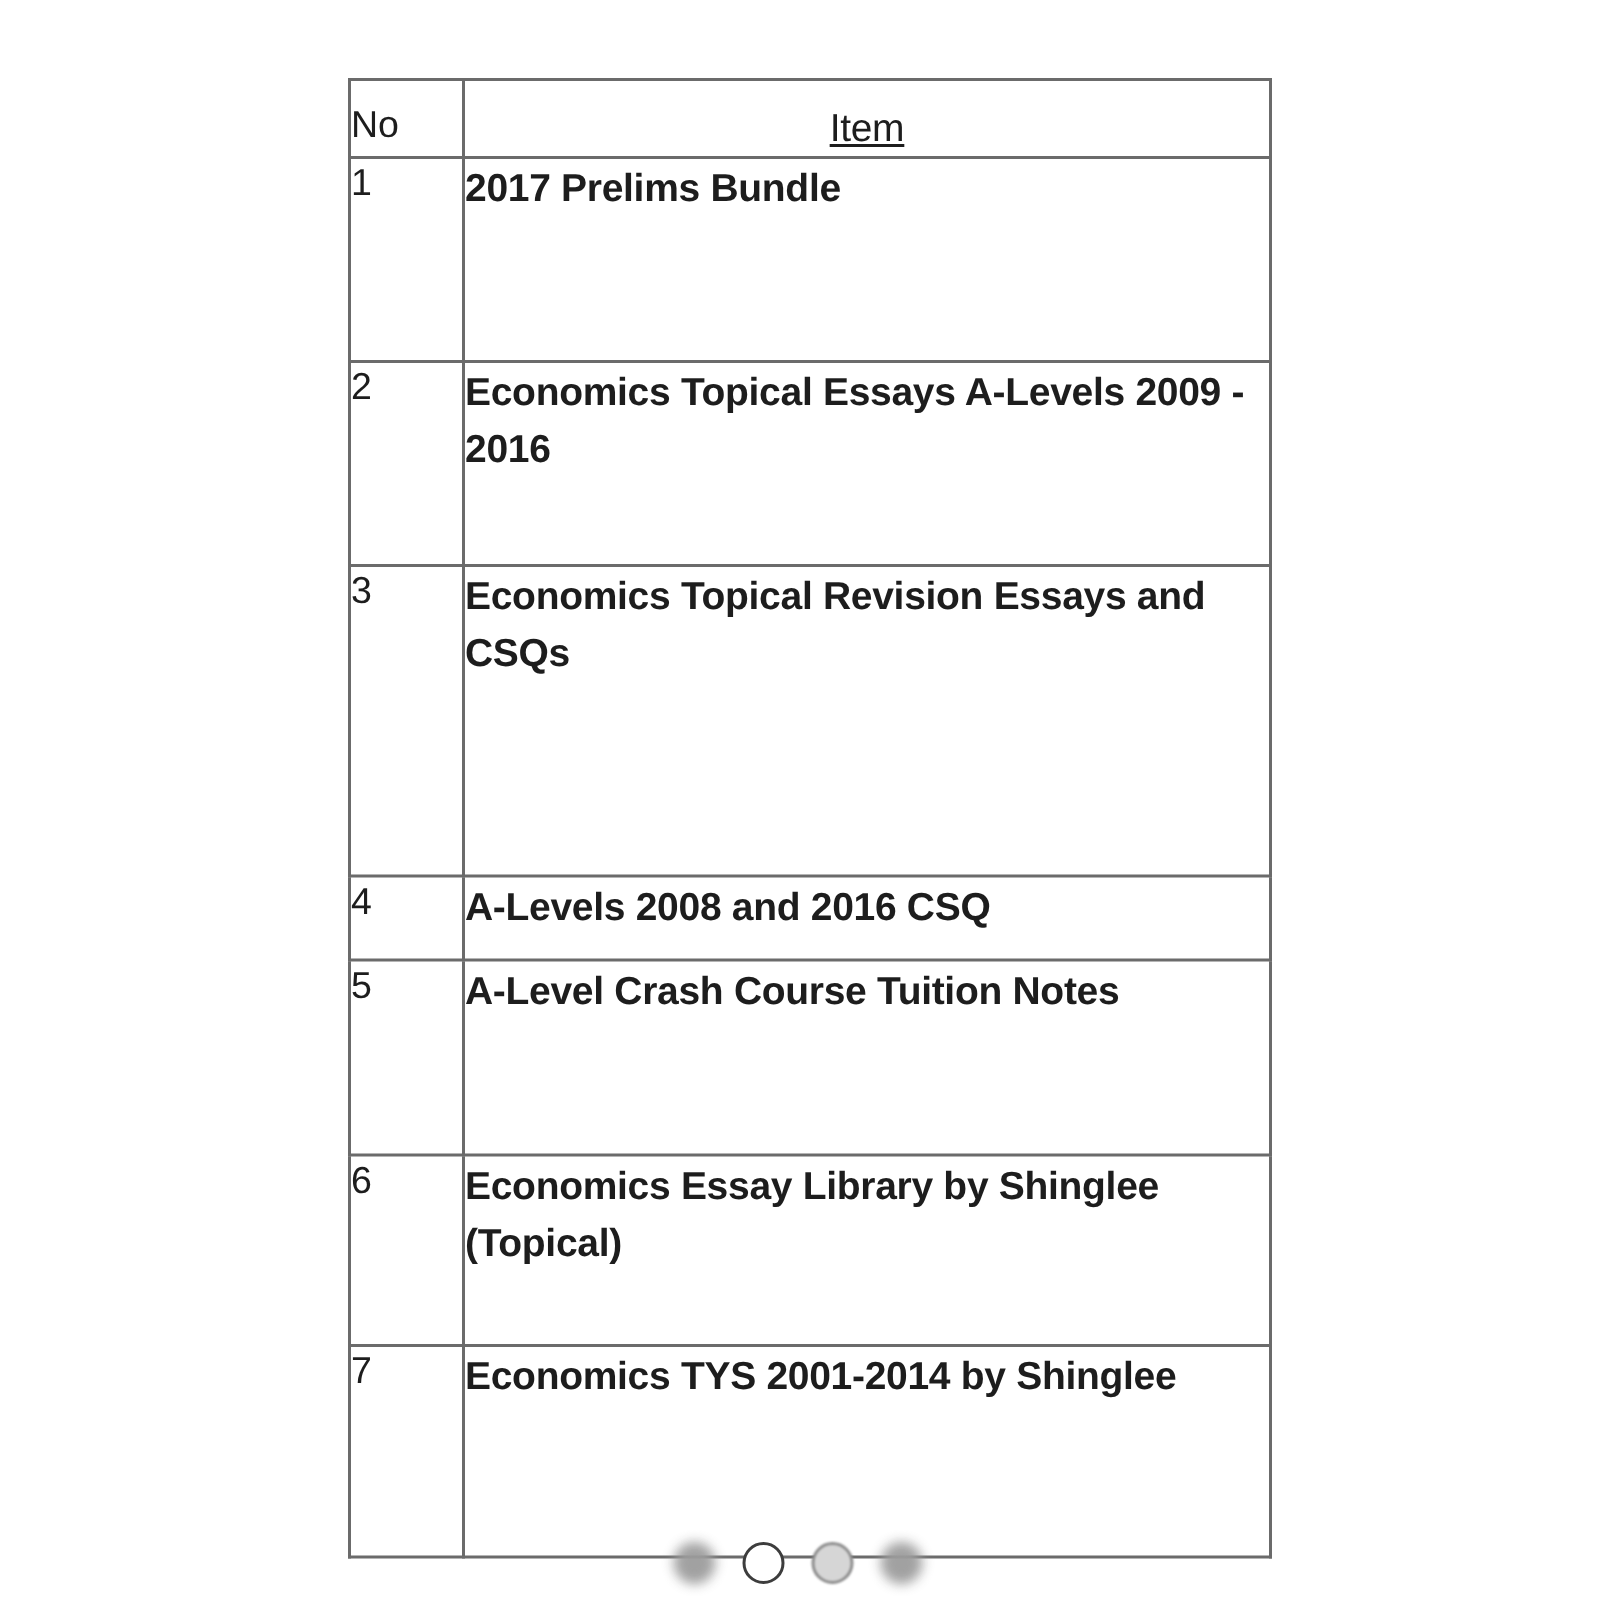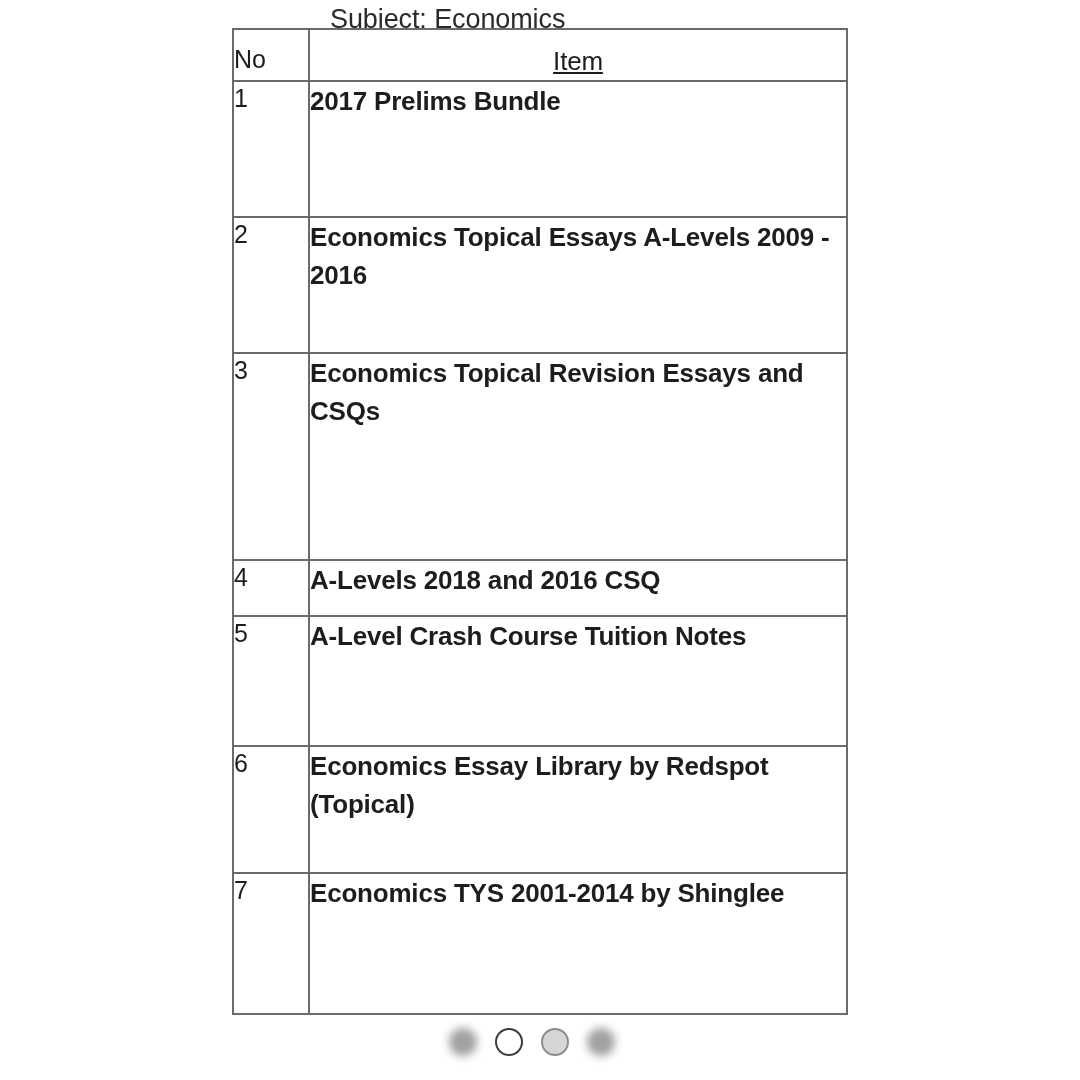--- a/index.html
+++ b/index.html
@@ -42,21 +42,21 @@
     line-height: 34px;
     letter-spacing: -0.1px;
     color: #2a2a2a;
     white-space: nowrap;
   }
 
   
   .table-wrap {
     position: absolute;
     left: 232px;
-    top: 28px;
+    top: 52px;
     width: 588px;
   }
   .tbl {
     width: 614px;
     border-collapse: collapse;
     table-layout: fixed;
   }
   .tbl col.col-no { width: 76px; }
   .tbl col.col-item { width: 538px; }
 
@@ -128,23 +128,20 @@
     background: #d6d6d6;
     border: 2px solid #8d8d8d;
     filter: blur(0.7px);
   }
 </style>
 </head>
 <body>
 
 <div id="page">
 
-  <div class="title-bar">
-    <div class="title-text">Subject: Economics</div>
-  </div>
 
   <div class="table-wrap">
     <table class="tbl">
       <colgroup>
         <col class="col-no">
         <col class="col-item">
       </colgroup>
       <thead>
         <tr class="r-head">
           <th class="cell-no">No</th>
@@ -159,29 +156,29 @@
         <tr class="r2">
           <td class="cell-no">2</td>
           <td class="cell-item">Economics Topical Essays A-Levels 2009 - 2016</td>
         </tr>
         <tr class="r3">
           <td class="cell-no">3</td>
           <td class="cell-item">Economics Topical Revision Essays and CSQs</td>
         </tr>
         <tr class="r4">
           <td class="cell-no">4</td>
-          <td class="cell-item">A-Levels 2018 and 2016 CSQ</td>
+          <td class="cell-item">A-Levels 2008 and 2016 CSQ</td>
         </tr>
         <tr class="r5">
           <td class="cell-no">5</td>
           <td class="cell-item">A-Level Crash Course Tuition Notes</td>
         </tr>
         <tr class="r6">
           <td class="cell-no">6</td>
-          <td class="cell-item">Economics Essay Library by Redspot (Topical)</td>
+          <td class="cell-item">Economics Essay Library by Shinglee (Topical)</td>
         </tr>
         <tr class="r7">
           <td class="cell-no">7</td>
           <td class="cell-item">Economics TYS 2001-2014 by Shinglee</td>
         </tr>
       </tbody>
     </table>
   </div>
 
   <div class="dots">

